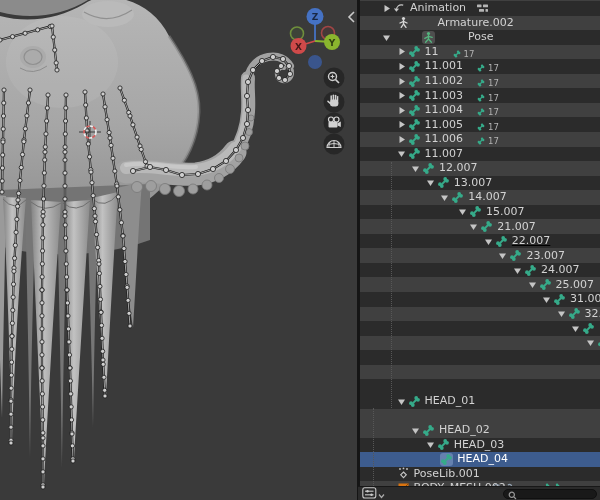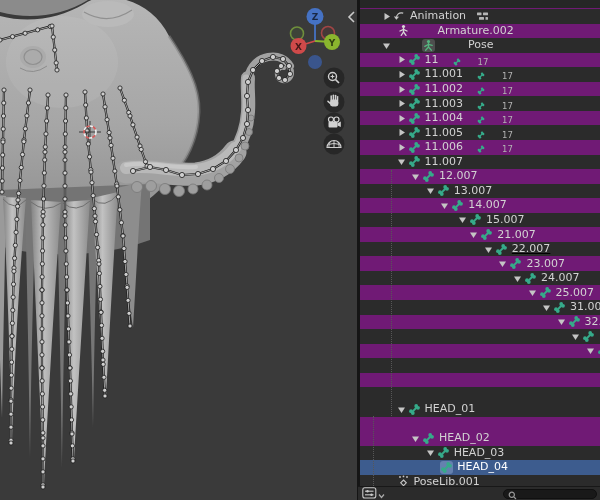--- a/index.html
+++ b/index.html
@@ -3,34 +3,34 @@
 <meta charset="utf-8">
 <style>
   html,body{margin:0;padding:0;background:#111;}
   #app{position:relative;width:600px;height:500px;overflow:hidden;background:#262626;
        font-family:"DejaVu Sans",sans-serif;-webkit-font-smoothing:antialiased;}
   
   #viewport{position:absolute;left:0;top:0;width:358px;height:500px;background:#3a3a3a;}
   #viewport svg{display:block;}
   #divider{position:absolute;left:357px;top:0;width:3px;height:500px;background:#151515;}
   
-  #outliner{position:absolute;left:360px;top:0;width:240px;height:486px;background:#701a75;overflow:hidden;margin-top:8px;}
+  #outliner{position:absolute;left:360px;top:0;width:240px;height:486px;background:#404040;overflow:hidden;}
   .row{position:absolute;left:0;width:240px;height:14.6px;display:flex;align-items:center;
        white-space:nowrap;box-sizing:border-box;overflow:visible;}
   .row.stripe{background:#2b2b2b;}
   .row.sel{background:#3d5c8e;}
   .tri{width:11px;flex:none;display:flex;align-items:center;}
   .ricon{width:13px;height:13px;flex:none;margin-right:4px;display:flex;align-items:center;
          justify-content:center;border-radius:3px;}
   .ricon.mode{background:#4e4e4e;}
   .ricon.active{background:rgba(150,175,215,0.45);}
   .rlabel{font-size:11px;color:#d2d2d2;line-height:14px;}
   .sel .rlabel{color:#ffffff;}
   .count{display:inline-flex;align-items:center;margin-left:14px;transform:translateY(2px);
-         color:#b2b2b2;font-size:8.5px;gap:17px;}
+         color:#b2b2b2;font-size:8.5px;gap:3px;}
   .trailing{margin-left:10px;display:flex;align-items:center;}
   .conn{position:absolute;width:0;border-left:1px dotted #575757;}
   
   #bottombar{position:absolute;left:358px;top:486px;width:242px;height:14px;background:#2b2b2b;
              border-top:1px solid #181818;display:flex;align-items:center;box-sizing:border-box;}
   #editor-type{display:flex;align-items:center;margin-left:4px;gap:1px;cursor:default;}
   .search{position:absolute;left:145px;top:2px;width:94px;height:10px;background:#191919;
           border:1px solid #101010;border-radius:5px;display:flex;align-items:center;padding-left:4px;box-sizing:border-box;}
   .search input{background:transparent;border:none;outline:none;width:76px;height:8px;
                 font-size:9px;color:#ccc;padding:0;margin-left:2px;font-family:"DejaVu Sans",sans-serif;}

